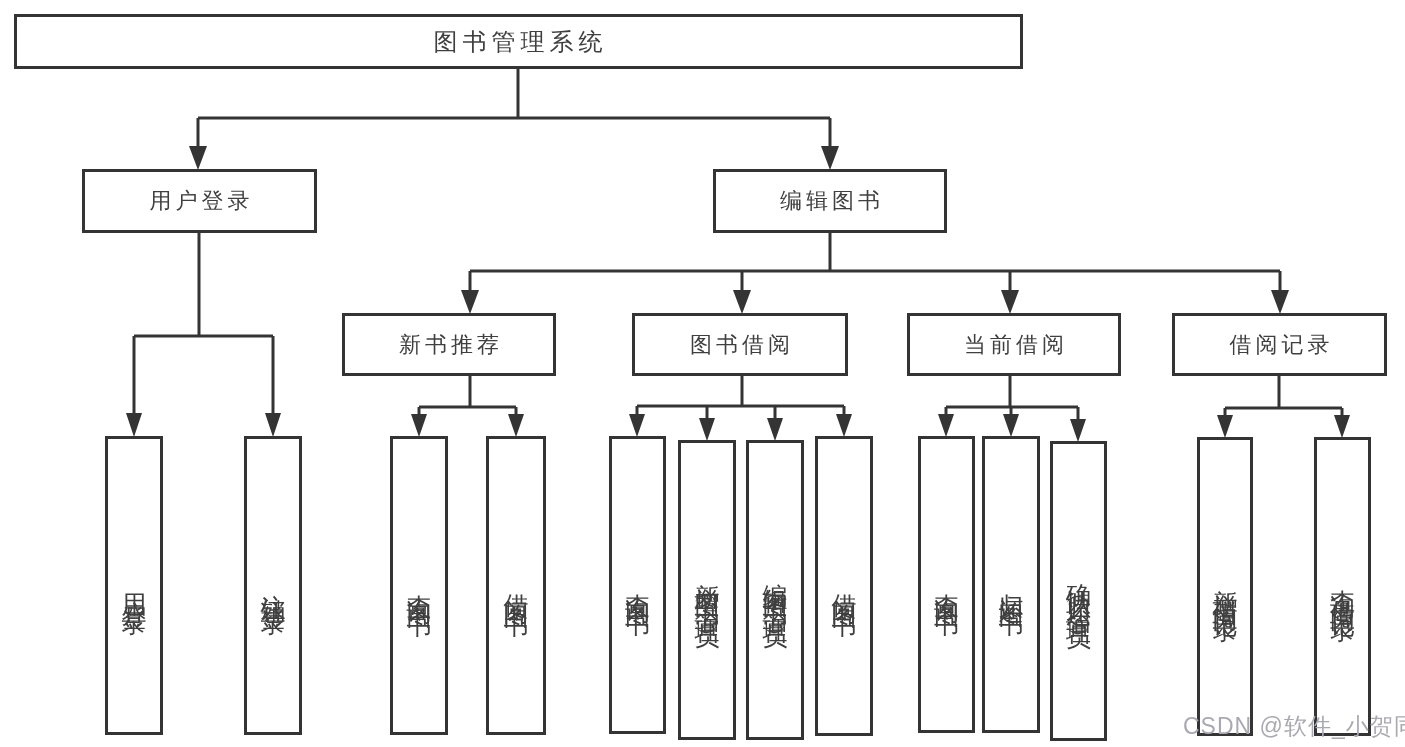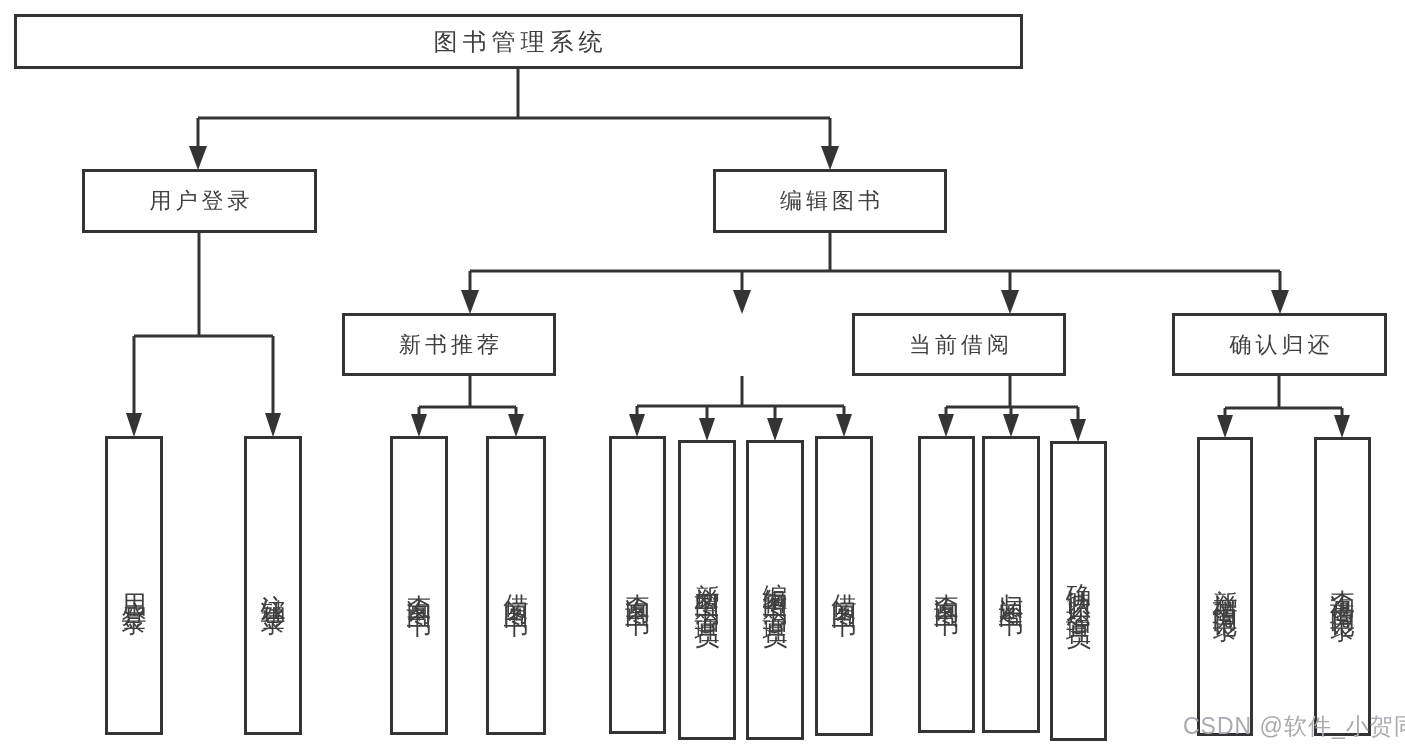--- a/index.html
+++ b/index.html
@@ -148,25 +148,28 @@
   <div class="node" style="left:82px;top:169px;width:235px;height:64px;">
     <span class="hlabel">用户登录</span>
   </div>
   <div class="node" style="left:713px;top:169px;width:234px;height:64px;">
     <span class="hlabel">编辑图书</span>
   </div>
 
   <div class="node" style="left:342px;top:313px;width:214px;height:63px;">
     <span class="hlabel">新书推荐</span>
   </div>
-  <div class="node" style="left:852px;top:313px;width:214px;height:63px;">
+  <div class="node" style="left:632px;top:313px;width:216px;height:63px;">
+    <span class="hlabel">图书借阅</span>
+  </div>
+  <div class="node" style="left:907px;top:313px;width:214px;height:63px;">
     <span class="hlabel">当前借阅</span>
   </div>
   <div class="node" style="left:1172px;top:313px;width:215px;height:63px;">
-    <span class="hlabel">确认归还</span>
+    <span class="hlabel">借阅记录</span>
   </div>
 
   <div class="node leaf" style="left:105px;top:436px;width:58px;height:299px;">
     <span class="vlabel">用户登录</span>
   </div>
   <div class="node leaf" style="left:244px;top:436px;width:58px;height:299px;">
     <span class="vlabel">注销登录</span>
   </div>
 
   <div class="node leaf" style="left:390px;top:436px;width:58px;height:299px;">

